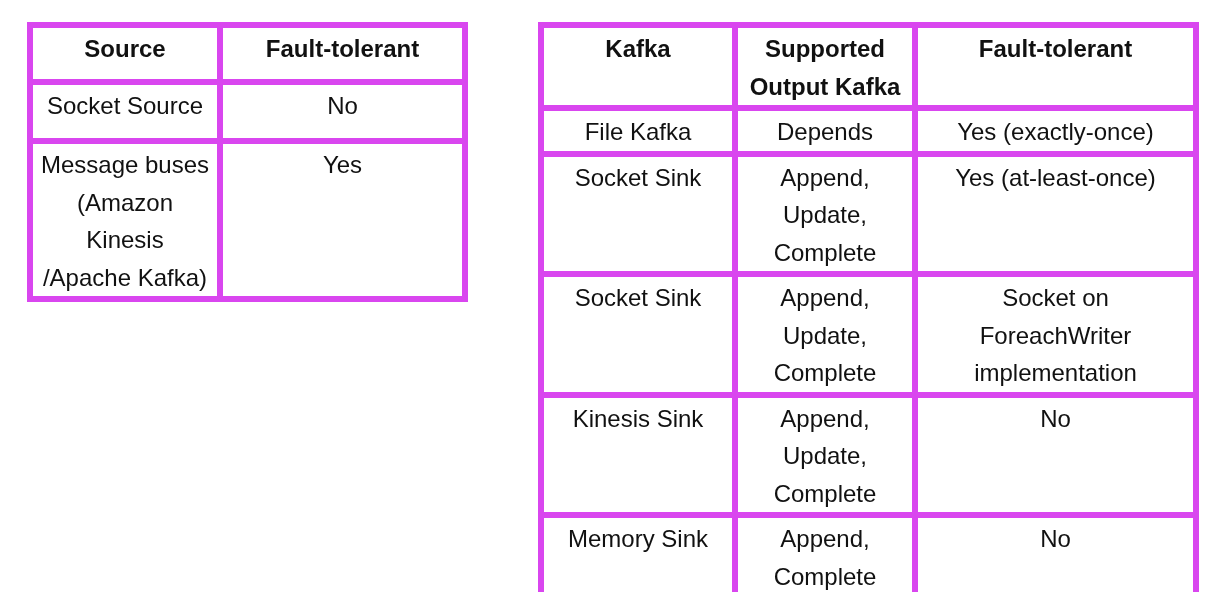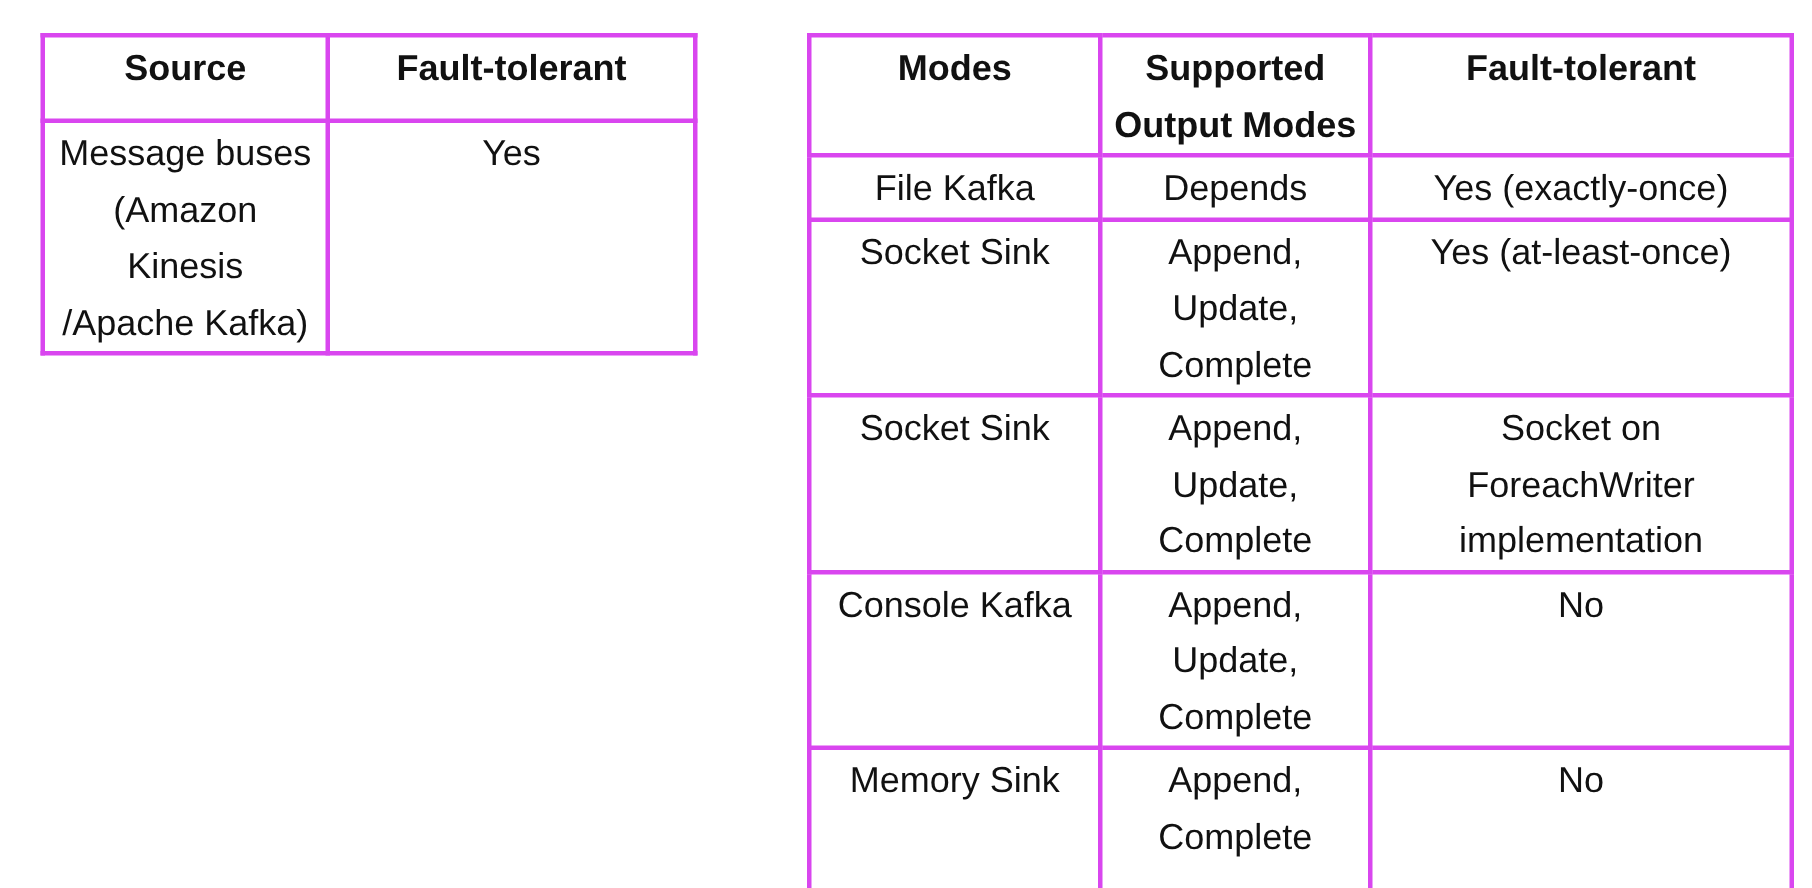--- a/index.html
+++ b/index.html
@@ -11,21 +11,21 @@
   }
   .canvas { position: relative; width: 1208px; height: 592px; background: #ffffff; overflow: hidden; }
 
   table.doc-table {
     position: absolute;
     border-collapse: collapse;
     table-layout: fixed;
     border: 2px solid #3a3a3a;
   }
   table.doc-table td {
-    border: 3px solid #d946ef;
+    border: 6px solid #d946ef;
     vertical-align: top;
     text-align: center;
     padding: 2px 2px 0 2px;
     font-size: 24px;
     line-height: 37.5px;
     white-space: pre-line;
     overflow: hidden;
   }
   table.doc-table td.hdr { font-weight: bold; }
 
@@ -56,41 +56,45 @@
   <table class="doc-table" id="source-table">
     <colgroup>
         <col class="c1">
         <col class="c2">
       </colgroup>
     <tbody>
       <tr class="r-head">
         <td class="hdr">Source</td>
         <td class="hdr">Fault-tolerant</td>
       </tr>
+      <tr class="r2">
+        <td>Socket Source</td>
+        <td>No</td>
+      </tr>
       <tr class="r3">
         <td>Message buses
 (Amazon
 Kinesis
 /Apache Kafka)</td>
         <td>Yes</td>
       </tr>
     </tbody>
   </table>
 
   <table class="doc-table" id="sink-table">
     <colgroup>
         <col class="c1">
         <col class="c2">
         <col class="c3">
       </colgroup>
     <tbody>
       <tr class="r-head">
-        <td class="hdr">Modes</td>
+        <td class="hdr">Kafka</td>
         <td class="hdr">Supported
-Output Modes</td>
+Output Kafka</td>
         <td class="hdr">Fault-tolerant</td>
       </tr>
       <tr class="r1">
         <td>File Kafka</td>
         <td>Depends</td>
         <td>Yes (exactly-once)</td>
       </tr>
       <tr class="r2">
         <td>Socket Sink</td>
         <td>Append,
@@ -101,21 +105,21 @@
       <tr class="r3">
         <td>Socket Sink</td>
         <td>Append,
 Update,
 Complete</td>
         <td>Socket on
 ForeachWriter
 implementation</td>
       </tr>
       <tr class="r4">
-        <td>Console Kafka</td>
+        <td>Kinesis Sink</td>
         <td>Append,
 Update,
 Complete</td>
         <td>No</td>
       </tr>
       <tr class="r5">
         <td>Memory Sink</td>
         <td>Append,
 Complete</td>
         <td>No</td>

